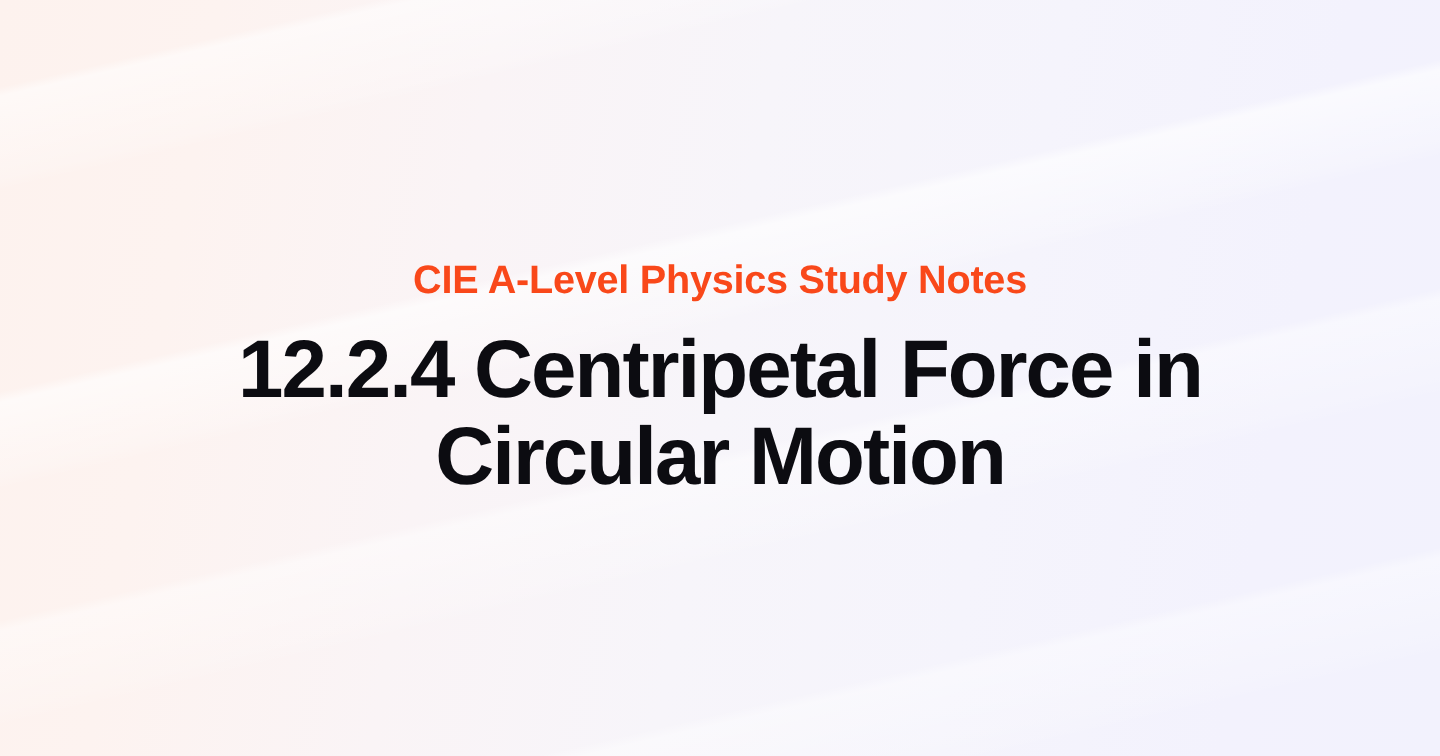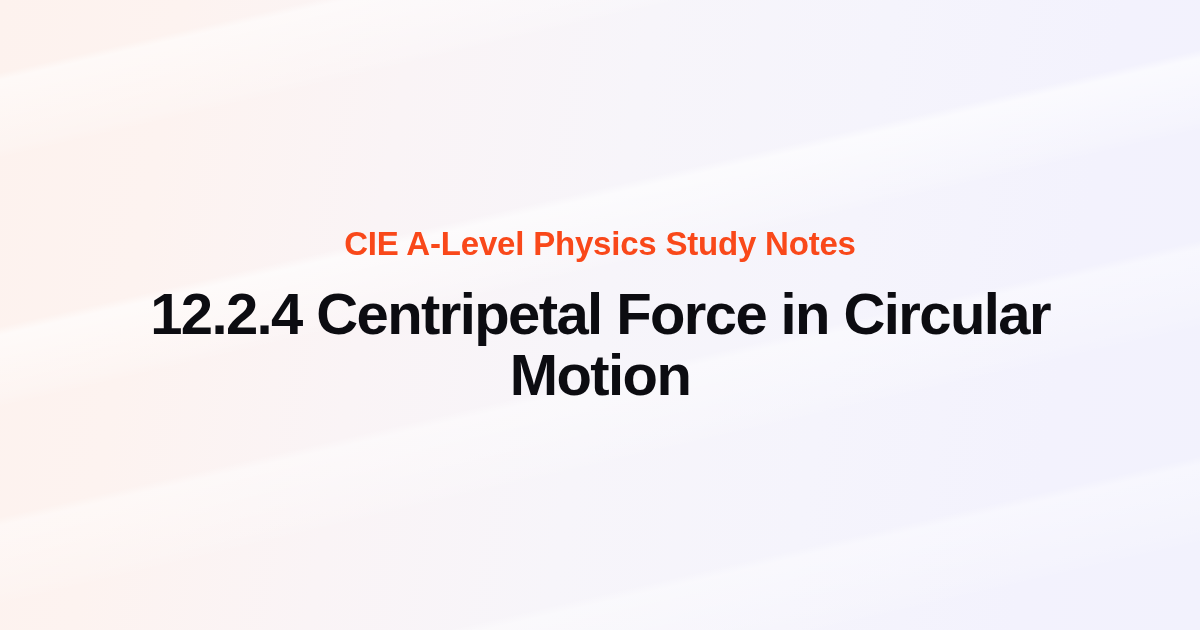--- a/index.html
+++ b/index.html
@@ -78,21 +78,21 @@
     font-weight: bold;
     letter-spacing: -0.2px;
     color: #f9481a;
     line-height: 1.15;
     margin: 0 0 20px 0;
     white-space: nowrap;
   }
 
   .headline {
     font-family: "Liberation Sans", sans-serif;
-    font-size: 58px;
+    font-size: 68px;
     font-weight: bold;
     letter-spacing: -1.6px;
     color: #0c0c11;
     line-height: 1.06;
     margin: 0;
     max-width: 1010px;
   }
 </style>
 </head>
 <body>

